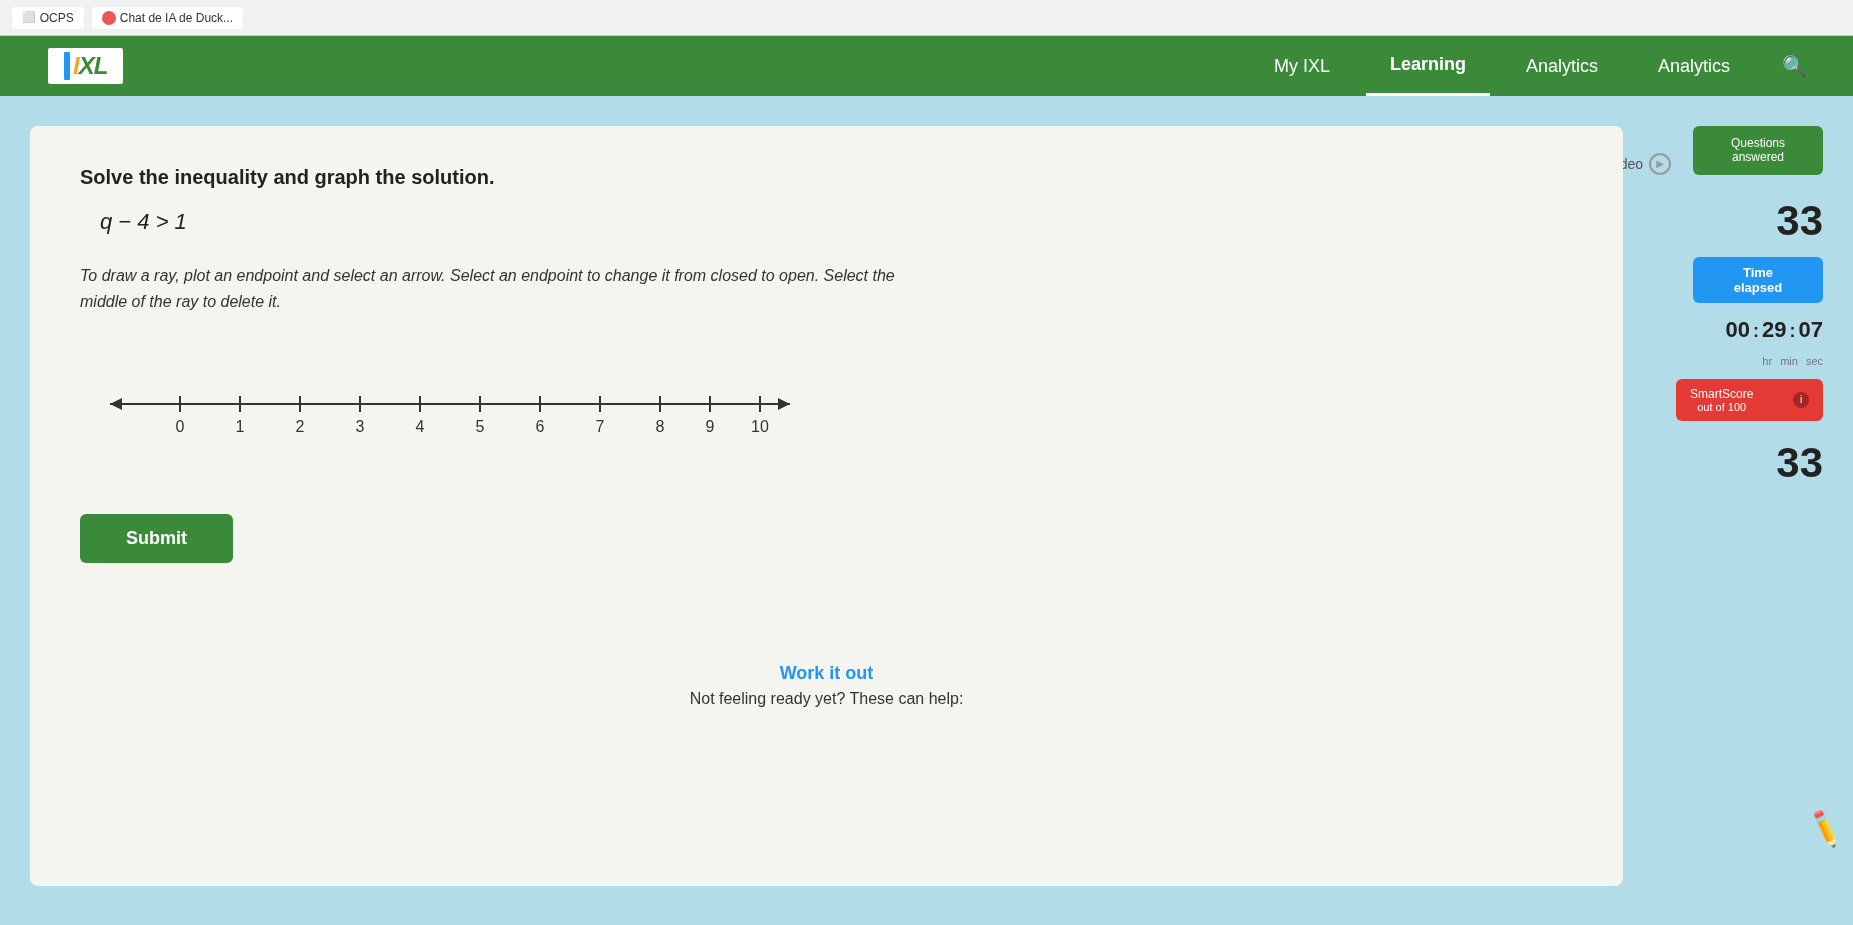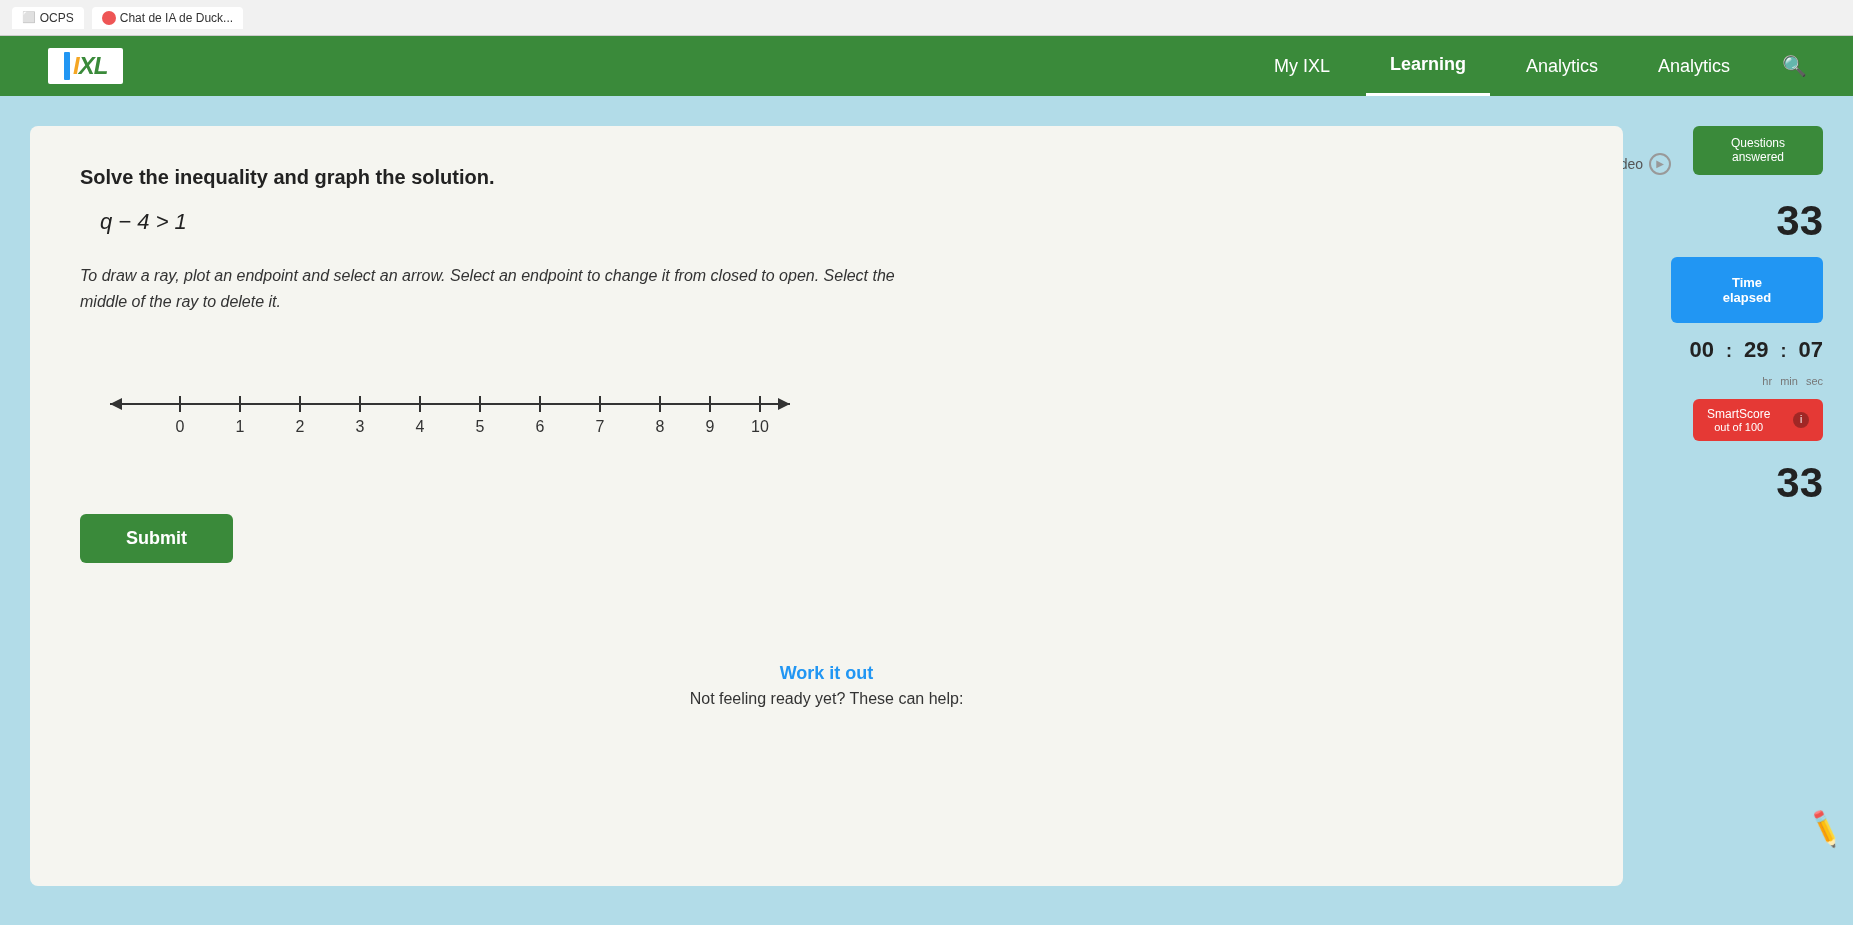--- a/index.html
+++ b/index.html
@@ -254,50 +254,50 @@
       font-size: 42px;
       font-weight: 900;
       color: #222;
       text-align: right;
       margin-top: 6px;
     }
 
     .time-elapsed-box {
       background: #2196F3;
       color: #fff;
-      padding: 18px 14px;
+      padding: 8px 14px;
       border-radius: 6px;
       text-align: center;
       font-size: 13px;
-      width: 152px;
+      width: 130px;
       font-weight: 600;
     }
     .timer-value {
       font-size: 22px;
       font-weight: 700;
       color: #222;
     }
     .timer-colon { font-size: 18px; font-weight: 700; color: #222; }
 
     .timer-row {
       display: flex;
       align-items: baseline;
-      gap: 12px;
+      gap: 3px;
       justify-content: flex-end;
       margin-top: 2px;
     }
 
     .smart-score-box {
       background: #e53935;
       color: #fff;
       padding: 8px 14px;
       border-radius: 6px;
       text-align: center;
       font-size: 12px;
-      width: 130px;
+      width: 147px;
       display: flex;
       align-items: center;
       justify-content: space-between;
     }
     .smart-score-info {
       width: 16px;
       height: 16px;
       border-radius: 50%;
       background: rgba(0,0,0,0.3);
       display: flex;

